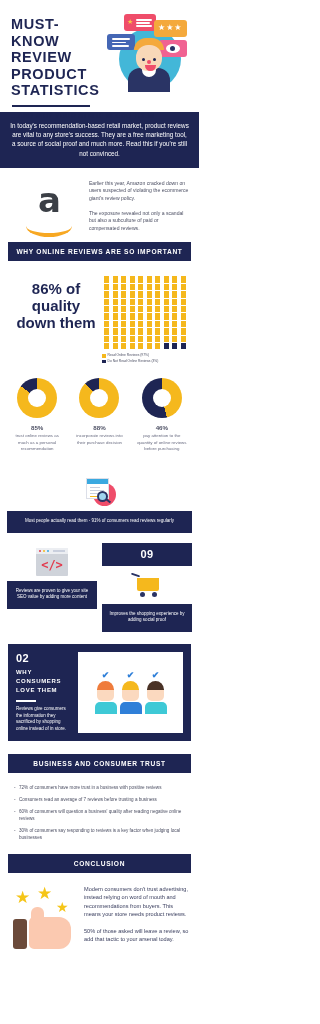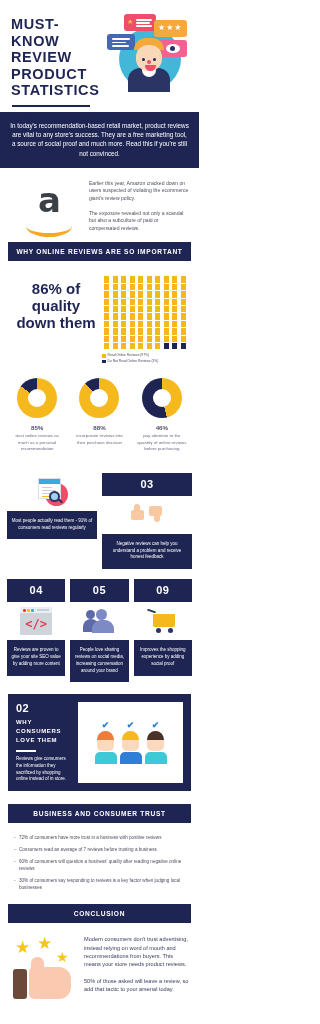--- a/index.html
+++ b/index.html
@@ -724,69 +724,40 @@
             <span class="doc-l" style="left:3px;top:11px;width:14px;"></span>
             <span class="doc-l" style="left:3px;top:14px;width:8px;"></span>
             <span class="doc-l" style="left:3px;top:17px;width:12px;background:#f5b81d;"></span>
           </div>
           <div class="mag"></div>
             <div class="mag-h"></div>
         </div>
       </div>
       <div class="cbody">Most people actually read them - 91% of consumers read reviews regularly</div>
     </div>
-    <div class="card">
-      <div class="num">03</div>
-      <div class="icon-box">
-        <div class="thumbsc">
-          <div class="tup">
-            <div class="tthumb" style="left:4px;top:0;"></div>
-            <div class="tpad" style="left:1px;top:6px;"></div>
-          </div>
-          <div class="tdn">
-            <div class="tpad" style="left:3px;top:0px;"></div>
-            <div class="tthumb" style="left:8px;top:8px;"></div>
-          </div>
-        </div>
-      </div>
-      <div class="cbody">Negative reviews can help you understand a problem and receive honest feedback</div>
-    </div>
   </div>
 
   <div class="cards" style="padding-top:10px;">
     <div class="card">
-      <div class="num">04</div>
       <div class="icon-box">
         <div class="codec">
           <div class="brow">
               <div class="bbar">
             <span class="dotr" style="left:3px;background:#e23b4e;"></span>
             <span class="dotr" style="left:7px;background:#f5b81d;"></span>
             <span class="dotr" style="left:11px;background:#3aa9e0;"></span>
             <span style="position:absolute;left:17px;top:2px;width:12px;height:2px;background:#c9cfdd;"></span>
           </div>
             </div>
           <div class="codetxt">&lt;/&gt;</div>
         </div>
       </div>
       <div class="cbody">Reviews are proven to give your site SEO value by adding more content</div>
     </div>
     <div class="card">
-      <div class="num">05</div>
-      <div class="icon-box">
-        <div class="peoplec">
-          <div class="pfig" style="left:3px;top:2px;width:9px;height:9px;background:#5d6aa8;"></div>
-          <div class="pbody" style="left:0px;top:11px;width:16px;height:13px;background:#5d6aa8;"></div>
-          <div class="pfig" style="left:13px;top:1px;width:11px;height:11px;background:#7d8ac4;"></div>
-          <div class="pbody" style="left:9px;top:12px;width:22px;height:13px;background:#7d8ac4;"></div>
-        </div>
-      </div>
-      <div class="cbody">People love sharing reviews on social media, increasing conversation around your brand</div>
-    </div>
-    <div class="card">
       <div class="num">09</div>
       <div class="icon-box">
         <div class="cartc">
           <div class="cart-hn"></div>
           <div class="cart-b"></div>
           <span class="wheel" style="left:9px;"></span>
           <span class="wheel" style="left:21px;"></span>
         </div>
       </div>
       <div class="cbody">Improves the shopping experience by adding social proof</div>

